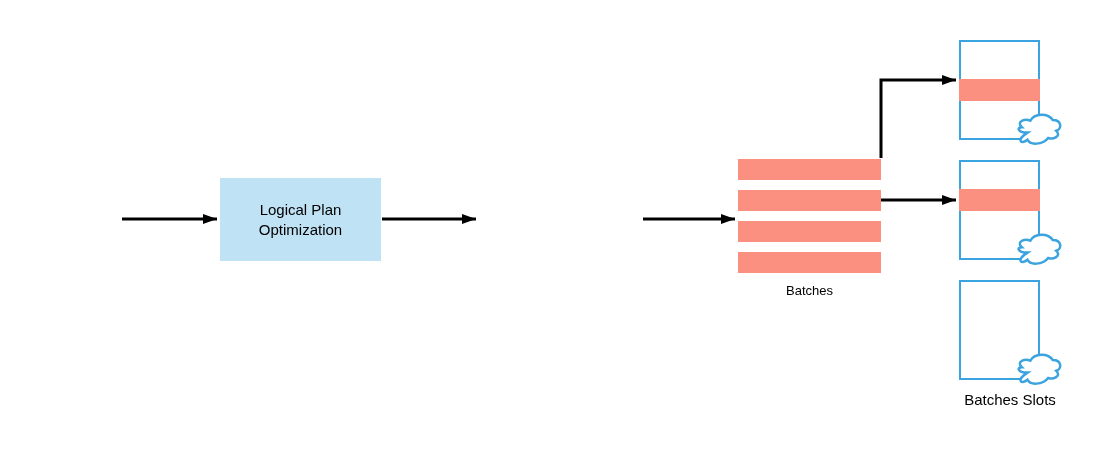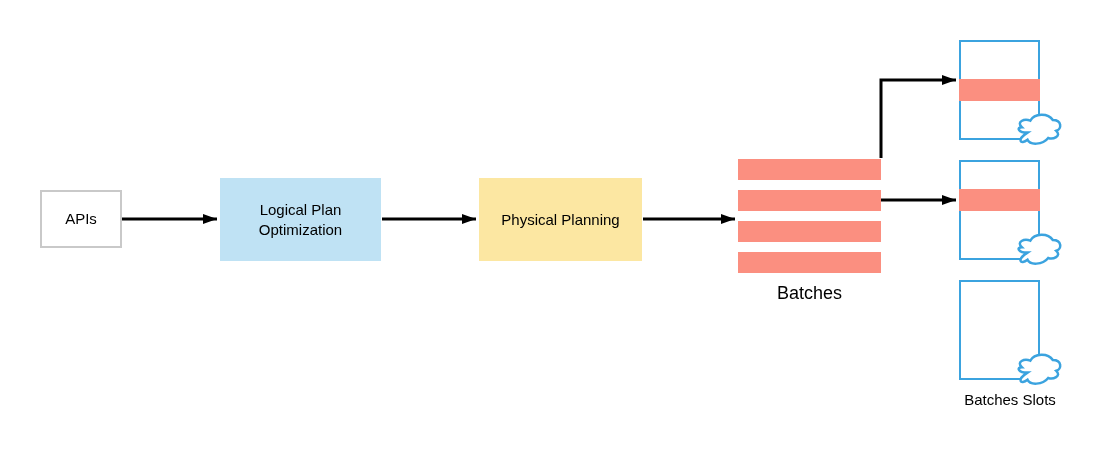--- a/index.html
+++ b/index.html
@@ -27,21 +27,21 @@
   }
   .node-physical{
     left:479px;top:178px;width:163px;height:83px;
     background:#fce7a2;
   }
   .batches{position:absolute;left:738px;top:159px;width:143px;z-index:2;}
   .batch-bar{width:143px;height:21px;background:#fb8f80;margin-bottom:10px;}
   .batch-bar:last-child{margin-bottom:0;}
   .batches-caption{
     position:absolute;left:733px;top:283px;width:153px;
-    text-align:center;font-size:18px;z-index:2;
+    text-align:center;font-size:13px;z-index:2;
   }
   .slot-box{
     position:absolute;left:959px;width:77px;height:96px;
     border:2px solid #3ba3df;background:#ffffff;z-index:2;
   }
   .slot-box.s1{top:40px;}
   .slot-box.s2{top:160px;}
   .slot-box.s3{top:280px;}
   .slot-batch{
     position:absolute;left:-2px;right:-2px;height:22px;
@@ -69,32 +69,26 @@
         <path d="M0,0 L14,5 L0,10 Z" fill="#000"></path>
       </marker>
     </defs>
     <path d="M122,219 H217" stroke="#000" stroke-width="3" fill="none" marker-end="url(#arrow)"></path>
     <path d="M382,219 H476" stroke="#000" stroke-width="3" fill="none" marker-end="url(#arrow)"></path>
     <path d="M643,219 H735" stroke="#000" stroke-width="3" fill="none" marker-end="url(#arrow)"></path>
     <path d="M881,158 V80 H956" stroke="#000" stroke-width="3" fill="none" marker-end="url(#arrow)"></path>
     <path d="M881,200 H956" stroke="#000" stroke-width="3" fill="none" marker-end="url(#arrow)"></path>
   </svg>
 
-  <div class="node node-apis">
-    <span>APIs</span>
-  </div>
 
   <div class="node node-logical">
     <span>Logical Plan
 Optimization</span>
   </div>
 
-  <div class="node node-physical">
-    <span>Physical Planning</span>
-  </div>
 
   <div class="batches">
     <div class="batch-bar"></div>
     <div class="batch-bar"></div>
     <div class="batch-bar"></div>
     <div class="batch-bar"></div>
   </div>
   <div class="batches-caption">Batches</div>
 
   <div class="slot-box s1">

